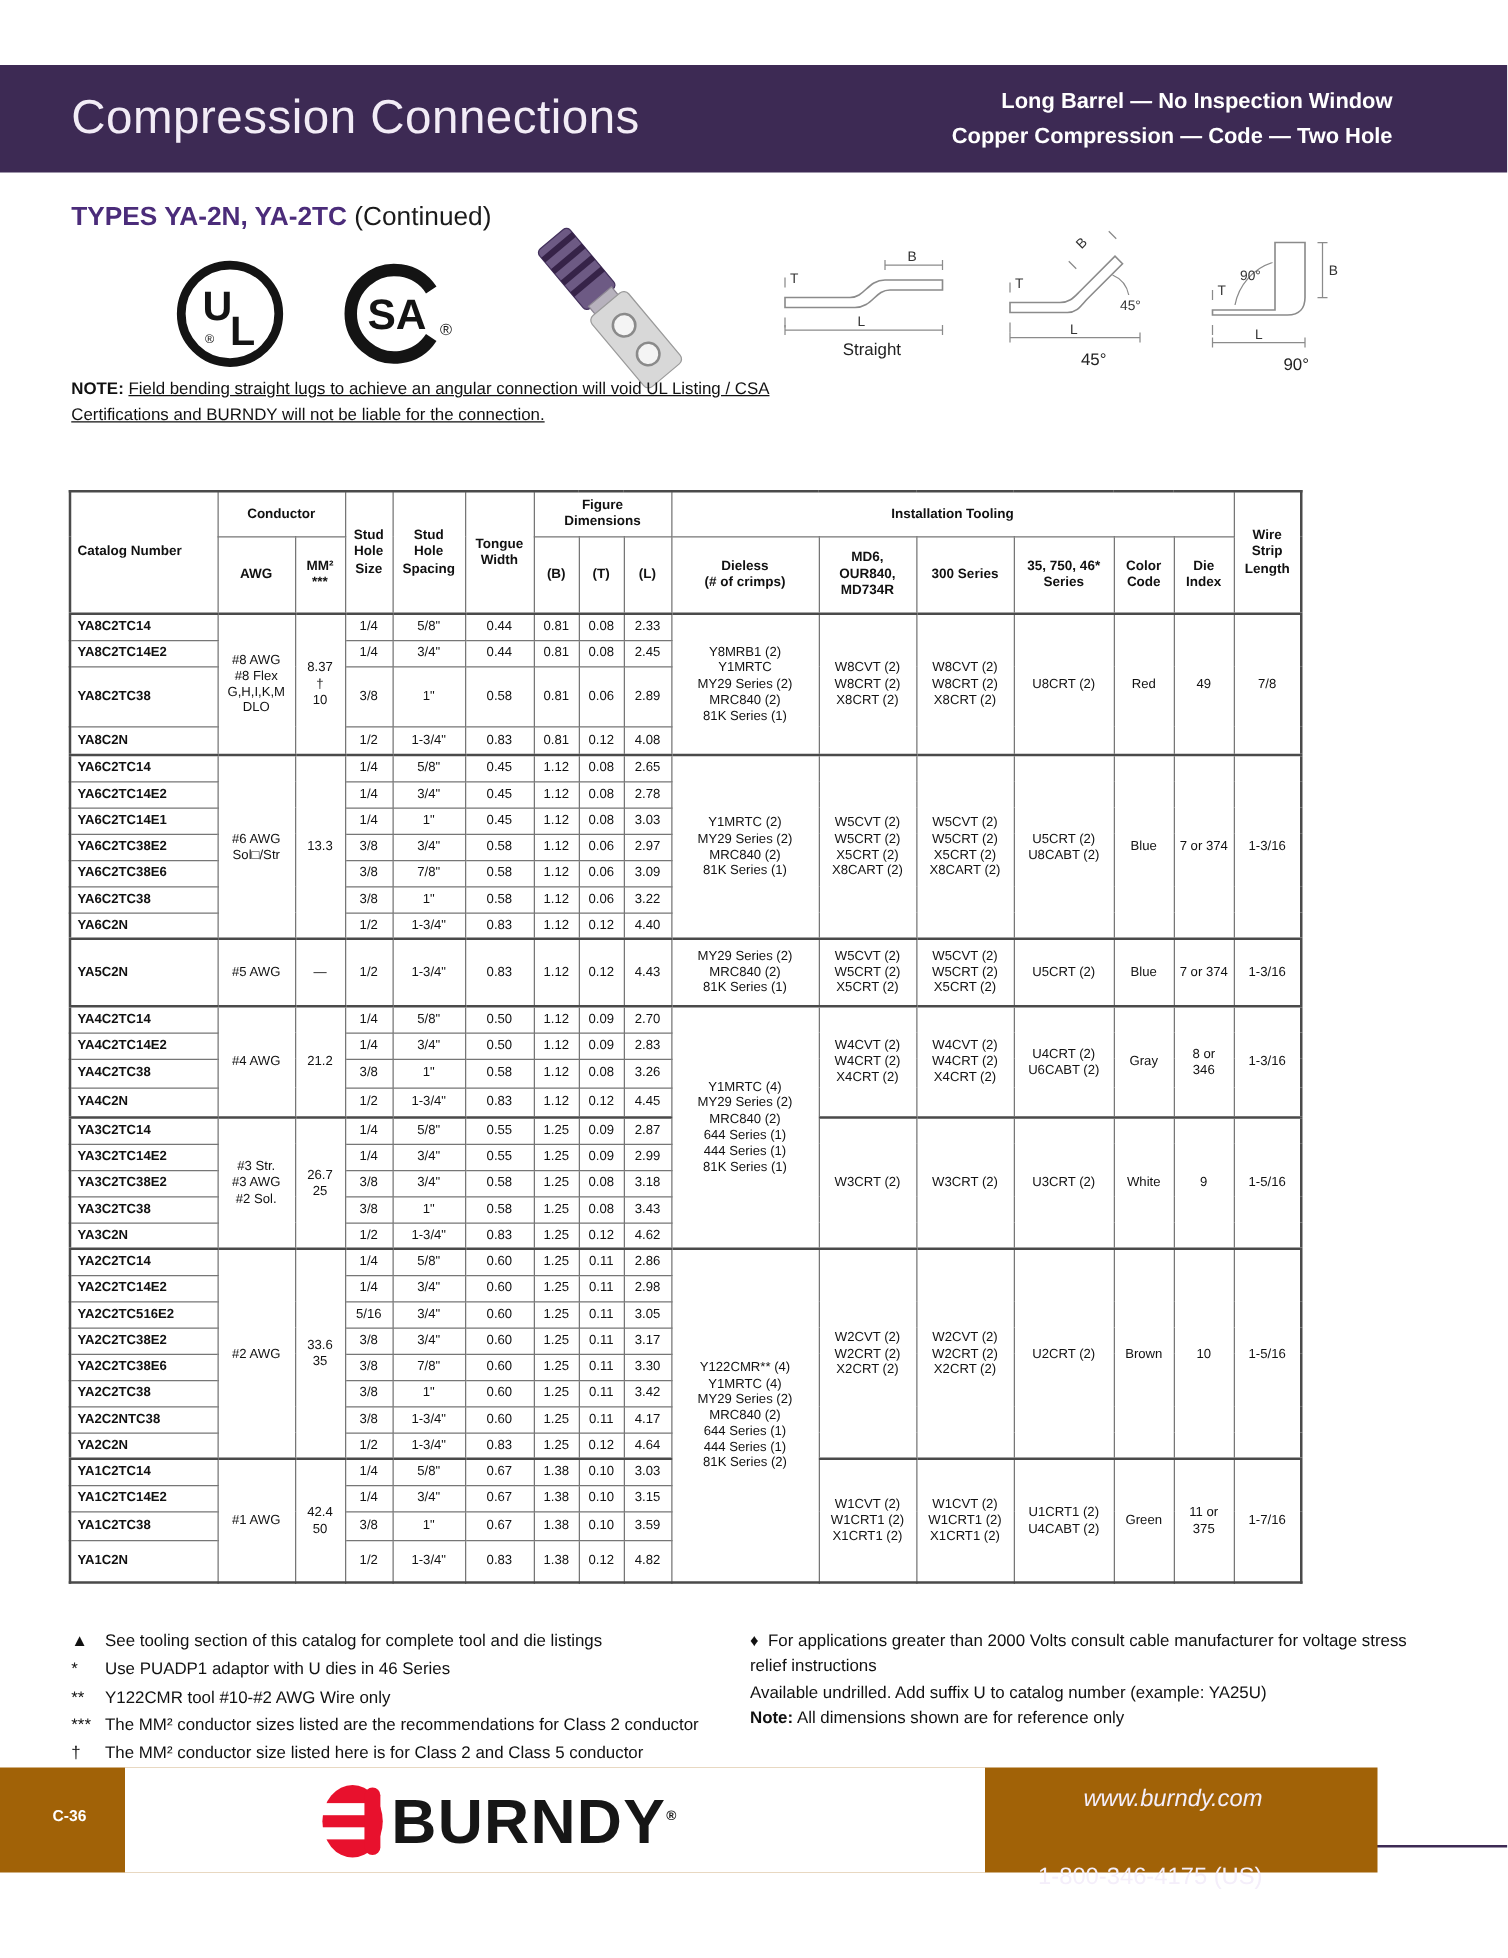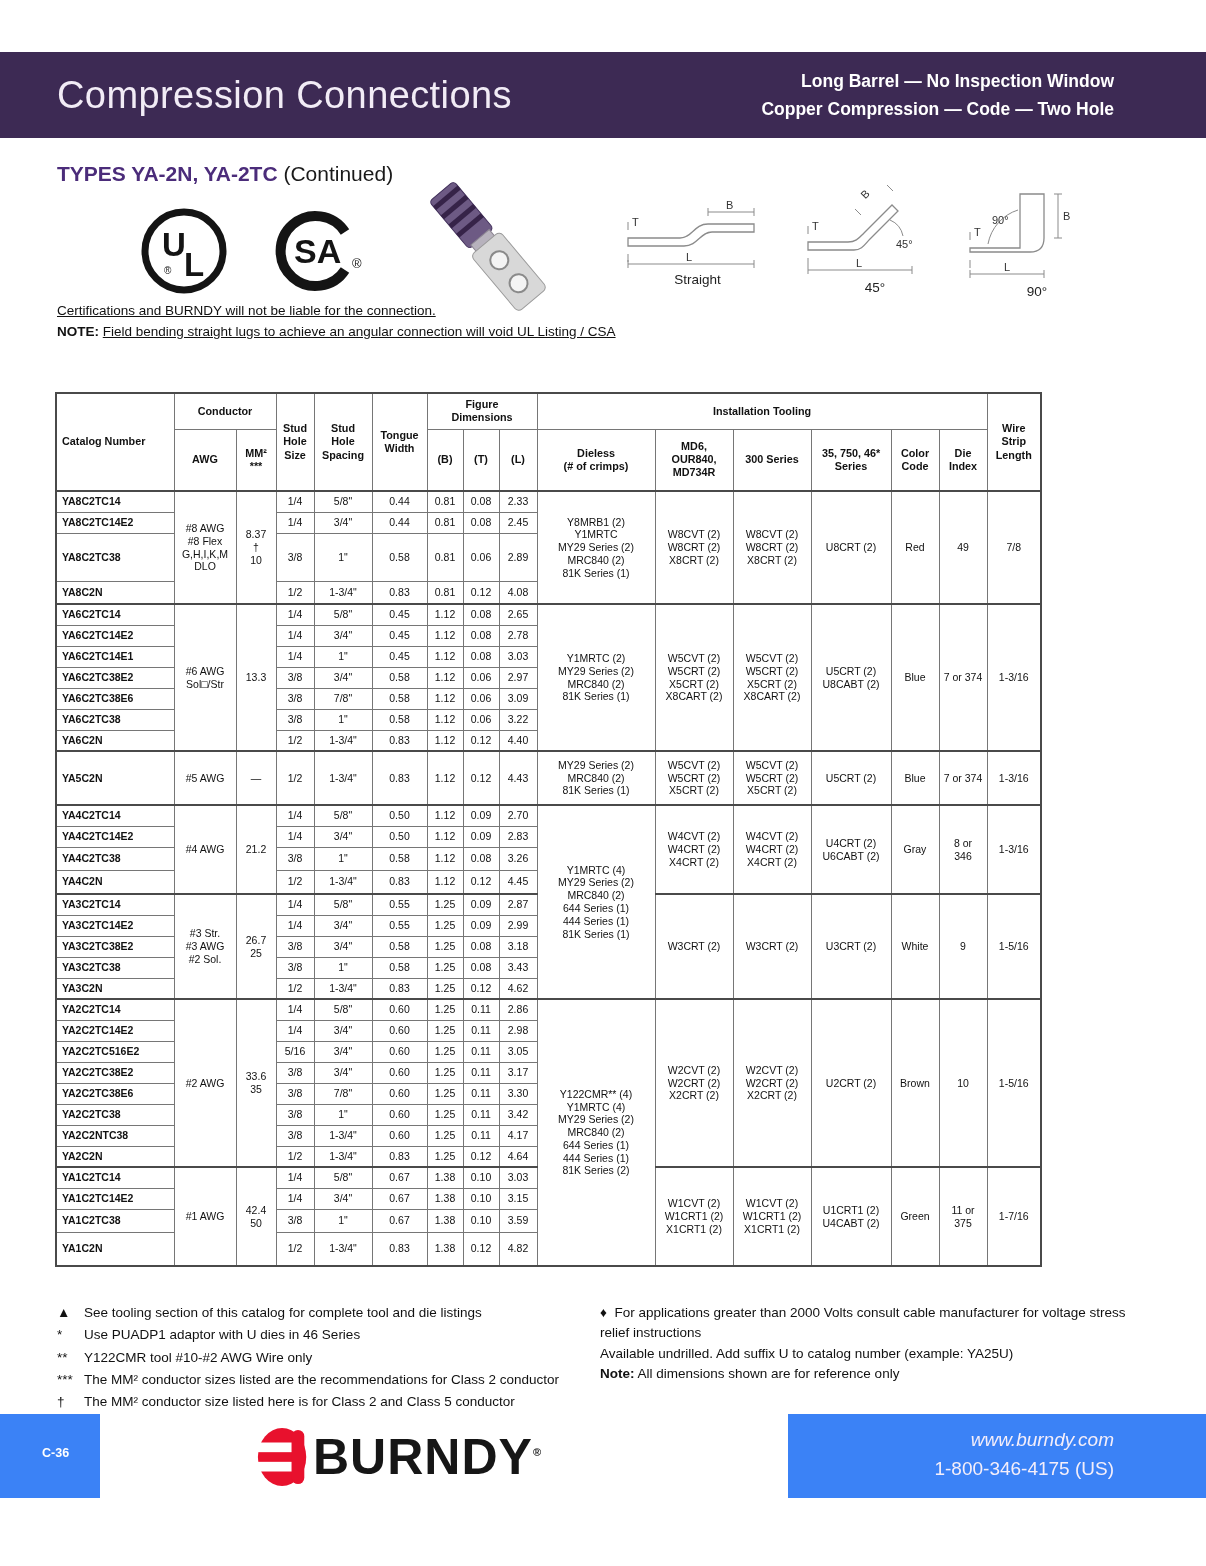--- a/index.html
+++ b/index.html
@@ -42,26 +42,26 @@
   
   .fn-left{position:absolute;left:57px;top:1303px;width:545px;font-size:13.5px;line-height:1.5;}
   .fn-row{display:flex;margin-bottom:2px;}
   .fn-marker{min-width:27px;flex:0 0 auto;}
   .fn-text{flex:1;}
   .fn-right{position:absolute;left:600px;top:1303px;width:535px;font-size:13.5px;line-height:1.5;}
   .fn-right .nb{font-weight:bold;}
 
   
   .foot-rule{position:absolute;left:0;top:1476px;width:1206px;height:2px;background:#3d2a54;}
-  .foot-band{position:absolute;left:0;top:1414px;width:1206px;height:84px;background:#3b82f6;}
+  .foot-band{position:absolute;left:0;top:1414px;width:1102px;height:84px;background:#a16207;}
   .foot-panel{position:absolute;left:100px;top:0px;width:688px;height:84px;background:#ffffff;}
   .foot-page{position:absolute;left:42px;top:32px;color:#ffffff;font-size:12.5px;font-weight:bold;}
   .foot-right{position:absolute;right:92px;top:11px;text-align:right;color:#f4eefa;line-height:1.55;}
   .foot-url{font-size:19px;font-style:italic;}
-  .foot-phone{font-size:19px;}
+  .foot-phone{font-size:19px;margin-top:33px;}
   .brand{position:absolute;left:155px;top:12px;display:flex;align-items:center;}
   .brand-text{font-size:50px;font-weight:bold;color:#161616;letter-spacing:1px;line-height:1;}
   .brand-reg{font-size:11px;color:#161616;vertical-align:super;}
 </style>
 </head>
 <body>
 
 <div class="page">
 
   <div class="band">
@@ -135,23 +135,23 @@
     <path d="M92 18 H100 M92 62 H100 M96 18 V62" stroke="#8b8b8b" stroke-width="1"></path>
     <text x="101" y="44" font-size="11" fill="#333">B</text>
     <path d="M8 64 V56 M8 84 V92" stroke="#8b8b8b" stroke-width="1"></path>
     <text x="12" y="60" font-size="11" fill="#333">T</text>
     <path d="M8 98 H82 M8 94 V102 M82 94 V102" stroke="#8b8b8b" stroke-width="1"></path>
     <text x="42" y="95" font-size="11" fill="#333">L</text>
   </svg>
   <div class="diag-label" style="left:962px;top:284px;width:150px;">90°</div>
 
   <div class="note">
-    <div><span class="nu">Certifications and BURNDY will not be liable for the connection.</span></div>
     <div><span class="nb">NOTE:</span>
       <span class="nu">Field bending straight lugs to achieve an angular connection will void UL Listing / CSA</span></div>
+    <div><span class="nu">Certifications and BURNDY will not be liable for the connection.</span></div>
   </div>
 
   <table id="catalog-table">
       <colgroup>
         <col style="width: 118px;">
         <col style="width: 62px;">
         <col style="width: 40px;">
         <col style="width: 38px;">
         <col style="width: 58px;">
         <col style="width: 55px;">

